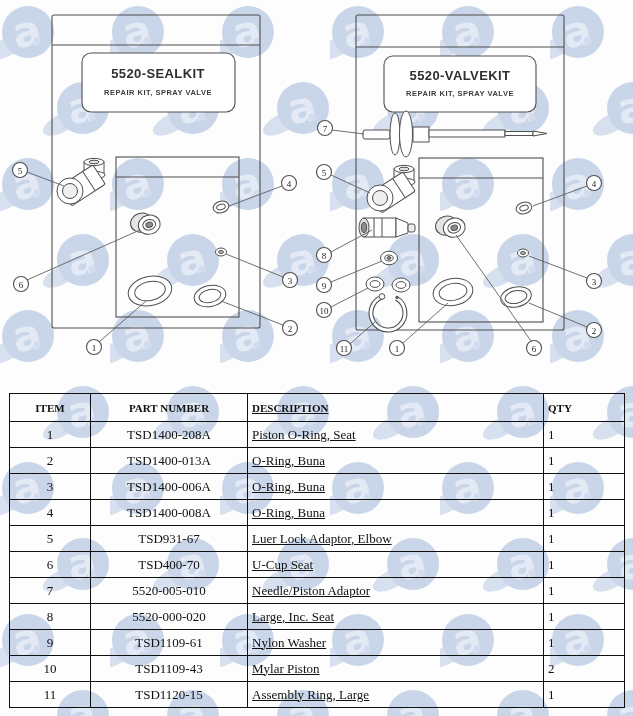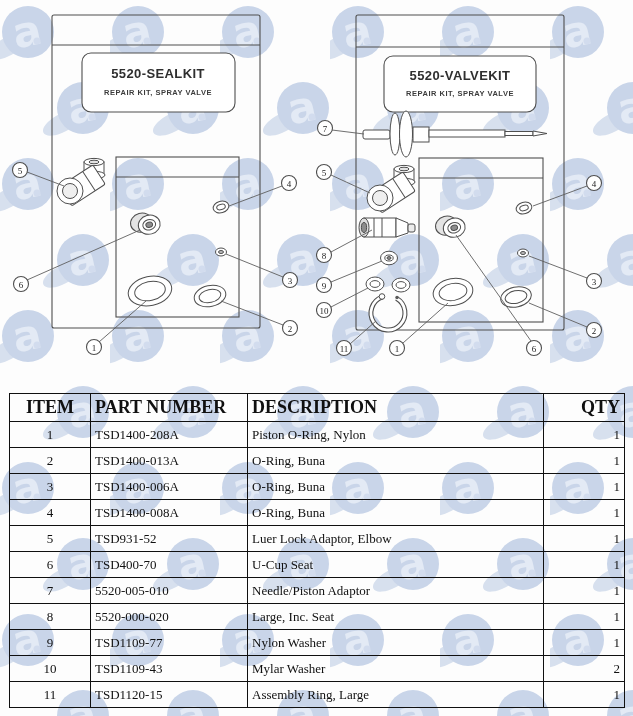--- a/index.html
+++ b/index.html
@@ -17,28 +17,28 @@
                   fill:#3c3c3c; letter-spacing:0.5px; text-anchor:middle; }
   .outline { stroke:#4f4f4f; stroke-width:1.1; fill:none; }
   .part { stroke:#4f4f4f; stroke-width:1; }
   .callout line { stroke:#5f5f5f; stroke-width:0.9; }
   .callout circle { fill:#ffffff; stroke:#4f4f4f; stroke-width:1.1; }
   .callout text { font-family:"Liberation Serif",serif; font-size:9px; fill:#1c1c1c; text-anchor:middle; }
   .parts-table-wrap { position:absolute; left:9px; top:393px; z-index:1; }
   table.parts { border-collapse:collapse; width:616px; table-layout:fixed;
                 font-family:"Liberation Serif",serif; color:#101010; background:transparent; }
   table.parts th, table.parts td { border:1.6px solid #101010; background:transparent; }
-  table.parts th { font-size:18px; font-weight:bold; height:25px; padding:1px 4px; }
+  table.parts th { font-size:11px; font-weight:bold; height:25px; padding:1px 4px; }
   table.parts td { font-size:13px; height:23px; padding:1px 4px; }
   .col0 { width:72px; text-align:center; }
-  .col1 { width:148px; text-align:left; }
+  .col1 { width:148px; text-align:center; }
   th.col1, td.col1 { padding-left:13px; }
-  .col2 { text-align:left; }
+  .col2 { text-align:left;text-decoration:underline; }
   th.col2, td.col2 { padding-left:10px; }
-  .col3 { width:72px; text-align:right; }
+  .col3 { width:72px; text-align:left; }
 </style>
 </head>
 <body>
 
 <div class="page">
 
   <svg class="watermark" width="633" height="716" aria-hidden="true">
     <defs>
       <g id="wm-logo">
         <ellipse cx="-21" cy="15" rx="21" ry="9" fill="#d7e0ee" transform="rotate(-28 -21 15)"></ellipse>
@@ -284,21 +284,21 @@
             <th class="col0">ITEM</th>
             <th class="col1">PART NUMBER</th>
             <th class="col2">DESCRIPTION</th>
             <th class="col3">QTY</th>
           </tr>
       </thead>
       <tbody id="parts-body">
           <tr>
             <td class="col0">1</td>
             <td class="col1">TSD1400-208A</td>
-            <td class="col2">Piston O-Ring, Nylon</td>
+            <td class="col2">Piston O-Ring, Seat</td>
             <td class="col3">1</td>
           </tr>
           <tr>
             <td class="col0">2</td>
             <td class="col1">TSD1400-013A</td>
             <td class="col2">O-Ring, Buna</td>
             <td class="col3">1</td>
           </tr>
           <tr>
             <td class="col0">3</td>
@@ -307,21 +307,21 @@
             <td class="col3">1</td>
           </tr>
           <tr>
             <td class="col0">4</td>
             <td class="col1">TSD1400-008A</td>
             <td class="col2">O-Ring, Buna</td>
             <td class="col3">1</td>
           </tr>
           <tr>
             <td class="col0">5</td>
-            <td class="col1">TSD931-52</td>
+            <td class="col1">TSD931-67</td>
             <td class="col2">Luer Lock Adaptor, Elbow</td>
             <td class="col3">1</td>
           </tr>
           <tr>
             <td class="col0">6</td>
             <td class="col1">TSD400-70</td>
             <td class="col2">U-Cup Seat</td>
             <td class="col3">1</td>
           </tr>
           <tr>
@@ -331,28 +331,28 @@
             <td class="col3">1</td>
           </tr>
           <tr>
             <td class="col0">8</td>
             <td class="col1">5520-000-020</td>
             <td class="col2">Large, Inc. Seat</td>
             <td class="col3">1</td>
           </tr>
           <tr>
             <td class="col0">9</td>
-            <td class="col1">TSD1109-77</td>
+            <td class="col1">TSD1109-61</td>
             <td class="col2">Nylon Washer</td>
             <td class="col3">1</td>
           </tr>
           <tr>
             <td class="col0">10</td>
             <td class="col1">TSD1109-43</td>
-            <td class="col2">Mylar Washer</td>
+            <td class="col2">Mylar Piston</td>
             <td class="col3">2</td>
           </tr>
           <tr>
             <td class="col0">11</td>
             <td class="col1">TSD1120-15</td>
             <td class="col2">Assembly Ring, Large</td>
             <td class="col3">1</td>
           </tr>
         </tbody>
     </table>

